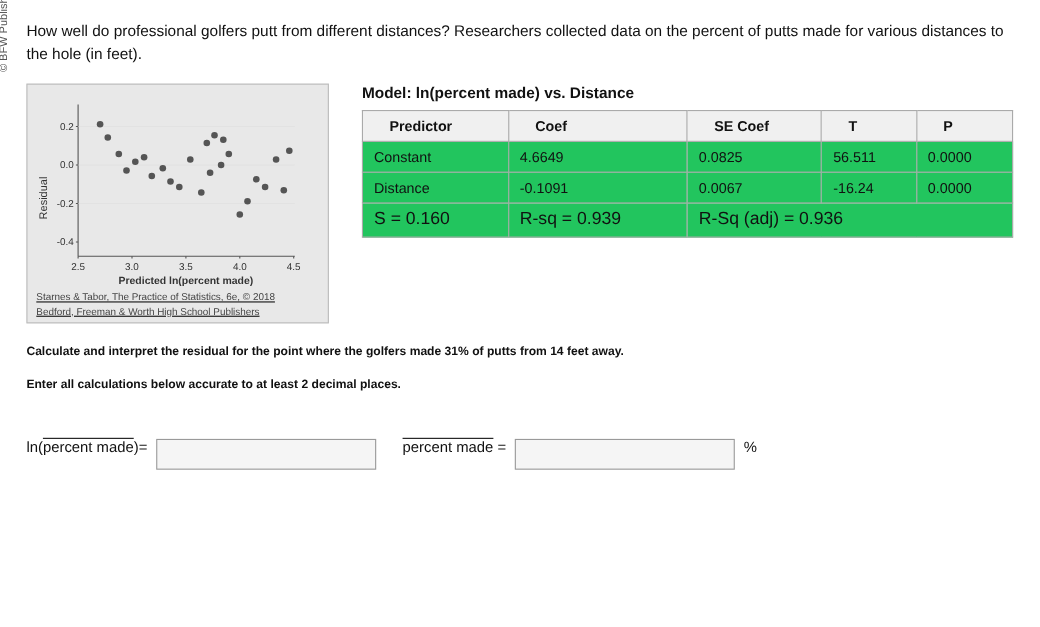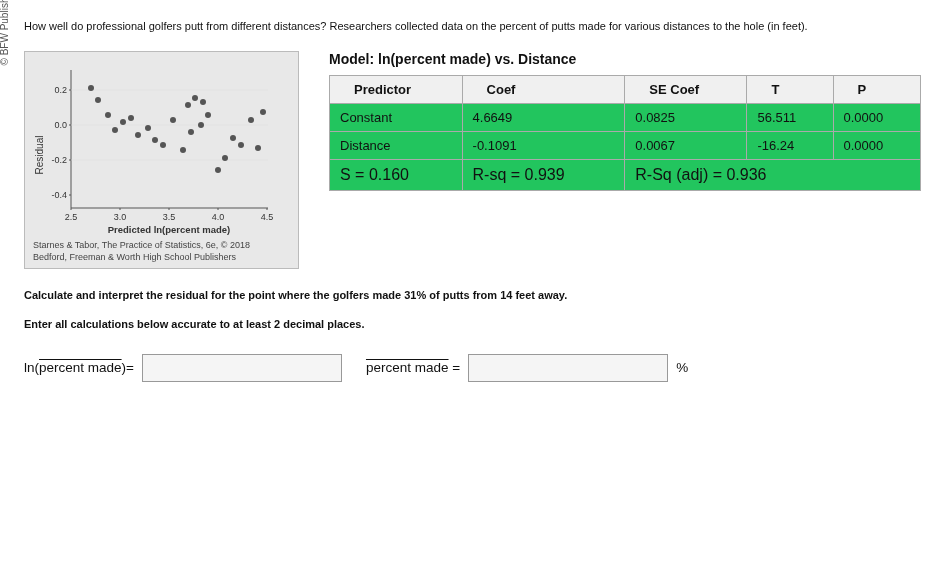--- a/index.html
+++ b/index.html
@@ -7,21 +7,21 @@
       font-family: Arial, sans-serif;
       font-size: 13px;
       background: #fff;
       width: 945px;
       min-height: 570px;
       padding: 18px 24px;
       color: #111;
       position: relative;
     }
     .intro-text {
-      font-size: 11px;
+      font-size: 14px;
       line-height: 1.5;
       margin-bottom: 16px;
       max-width: 900px;
     }
     .watermark {
       position: absolute;
       left: 4px;
       top: 60px;
       font-size: 10px;
       color: #555;
@@ -37,20 +37,21 @@
     }
     
     .chart-container {
       min-width: 270px;
       max-width: 280px;
     }
     .chart-box {
       background: #e8e8e8;
       border: 1px solid #bbb;
       padding: 8px 20px 4px 8px;
+      text-decoration: underline;
     }
     svg.residual-chart {
       display: block;
     }
     .chart-citation {
       font-size: 9px;
       color: #444;
       margin-top: 4px;
       line-height: 1.4;
     }
@@ -93,22 +94,22 @@
       font-weight: bold;
     }
     .input-row {
       display: flex;
       align-items: center;
       gap: 24px;
       margin-top: 20px;
     }
     .input-group {
       display: flex;
-      align-items: center;
       gap: 8px;
+      margin-top: 20px;
     }
     .input-label {
       font-size: 13.5px;
       white-space: nowrap;
     }
     .overline {
       text-decoration: overline;
     }
     input[type="text"] {
       width: 220px;

